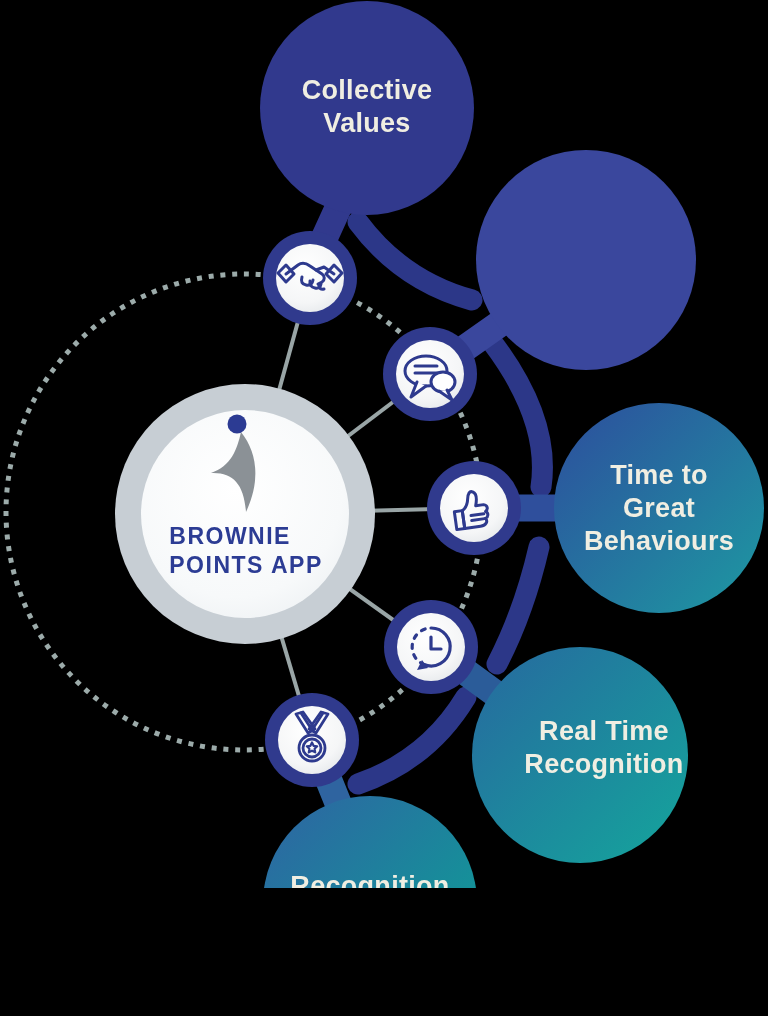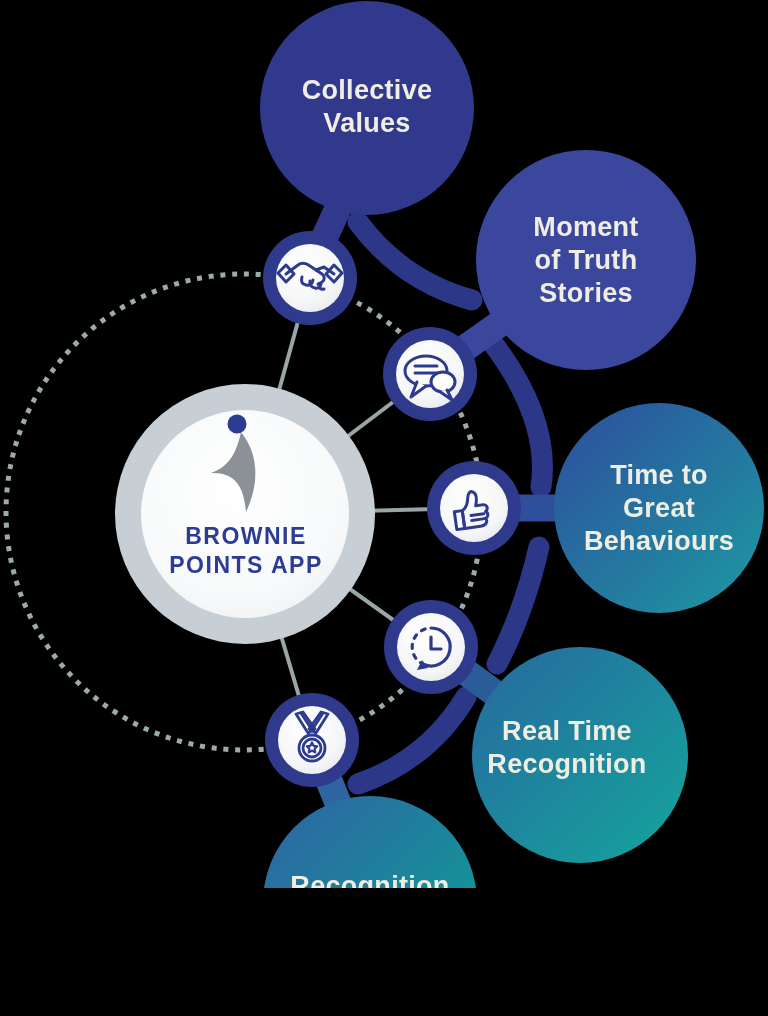--- a/index.html
+++ b/index.html
@@ -9,21 +9,21 @@
   }
   #stage svg{position:absolute;left:0;top:0;}
   .node-label{
     position:absolute;transform:translate(-50%,-50%);
     color:#f0eee2;font-weight:bold;font-size:27px;line-height:1.22;
     text-align:center;white-space:pre-line;letter-spacing:.3px;
   }
   .brand-title{
     position:absolute;transform:translate(-50%,-50%);
     color:#2c3c94;font-weight:bold;font-size:23px;line-height:1.25;
-    letter-spacing:1.5px;text-align:center;white-space:pre-line;
+    letter-spacing:1.5px;white-space:pre-line;
   }
 </style>
 </head>
 <body>
 
 <div id="stage">
 
 <svg width="768" height="1016" viewBox="0 0 768 1016">
   <defs>
     <linearGradient id="gradGtg" x1="0" y1="0" x2="1" y2="1">
@@ -149,26 +149,23 @@
     <circle cx="245" cy="514" r="104" fill="url(#centerWhite)"></circle>
     <g transform="translate(245,514)">
       <path d="M -4,-82 C 12,-62 16,-34 1,-2 C -1,-30 -12,-42 -34,-41 C -14,-48 -8,-64 -4,-82 Z" fill="#8b9196"></path>
       <circle cx="-8" cy="-90" r="9.5" fill="#2c3b93"></circle>
     </g>
   </g>
 </svg>
 
 <div class="node-label" style="left:367px;top:107px">Collective
 Values</div>
-<div class="node-label" style="left:586px;top:260px">Moment
-of Truth
-Stories</div>
 <div class="node-label" style="left:659px;top:508px">Time to
 Great
 Behaviours</div>
-<div class="node-label" style="left:567px;top:748px">Real Time
+<div class="node-label" style="left:604px;top:748px">Real Time
 Recognition</div>
 <div class="node-label" style="left:370px;top:903px">Recognition
 Rewards</div>
 <div class="brand-title" style="left:246px;top:551px">BROWNIE
 POINTS APP</div>
 
 </div>
 
 </body></html>

